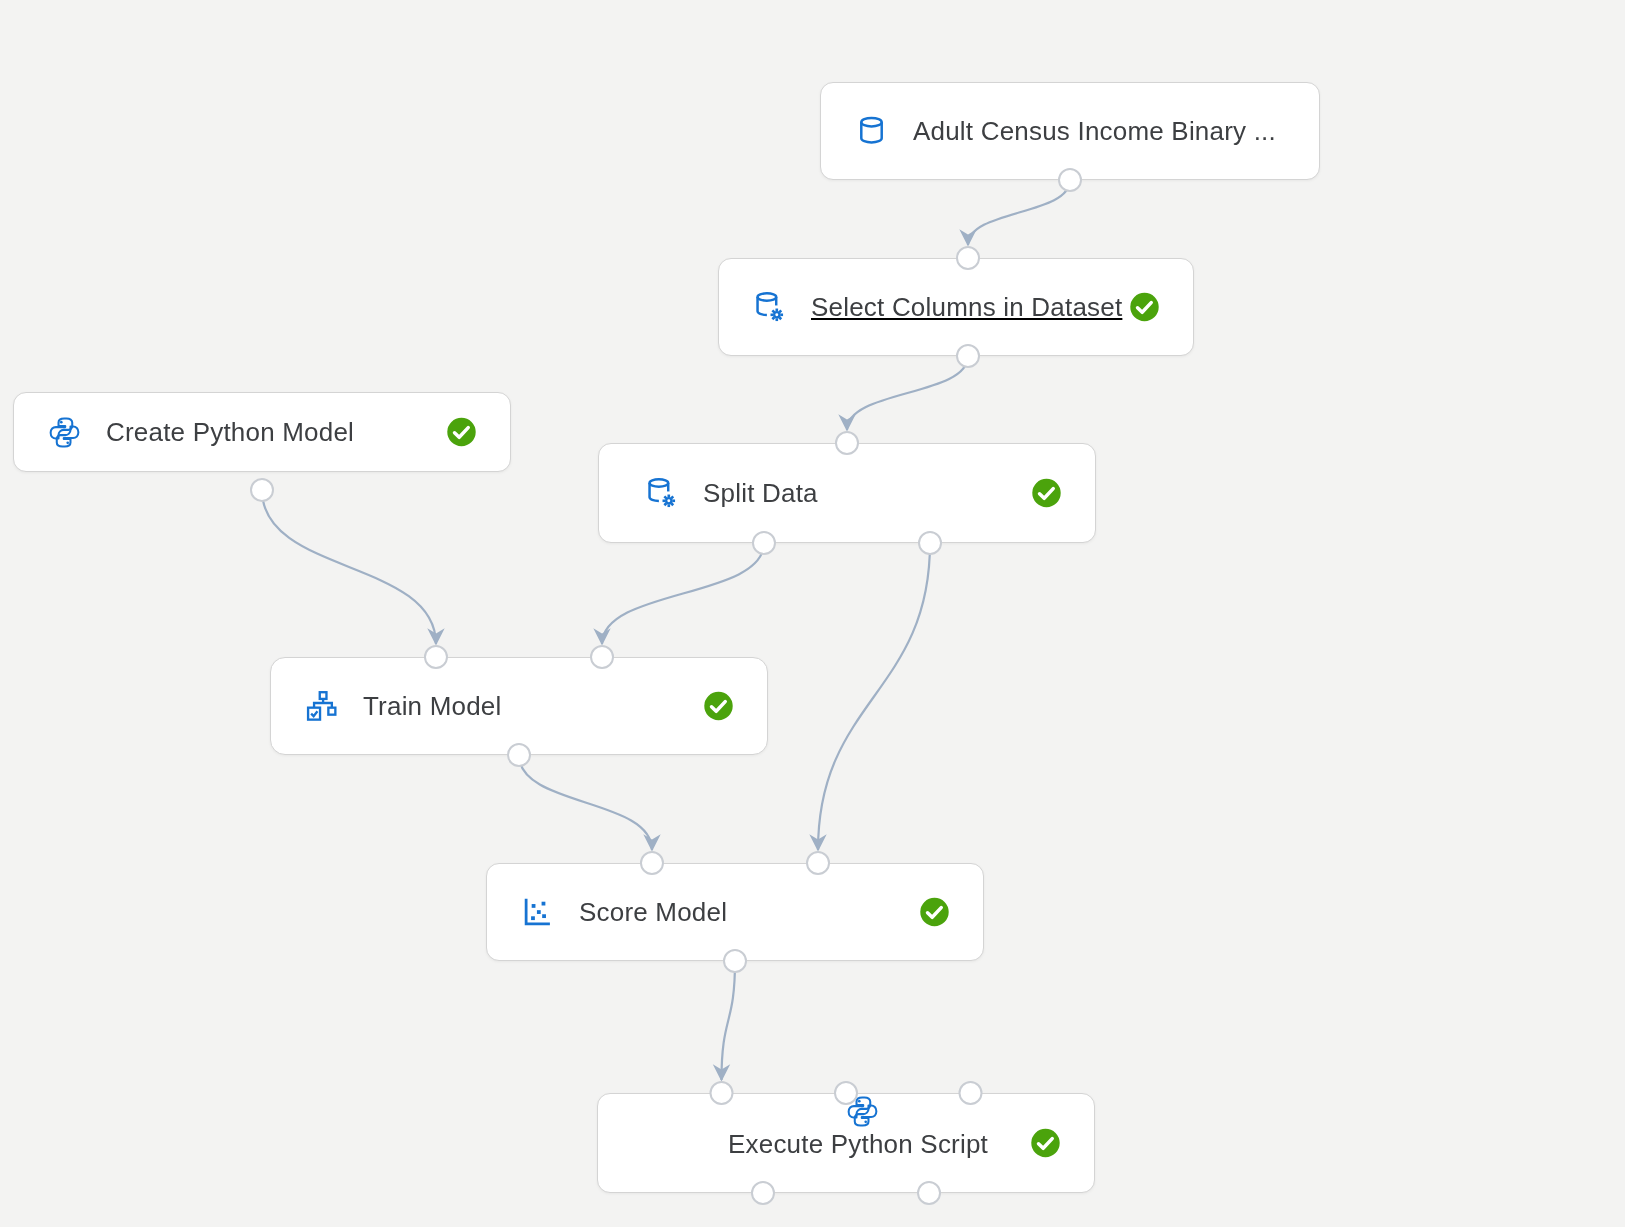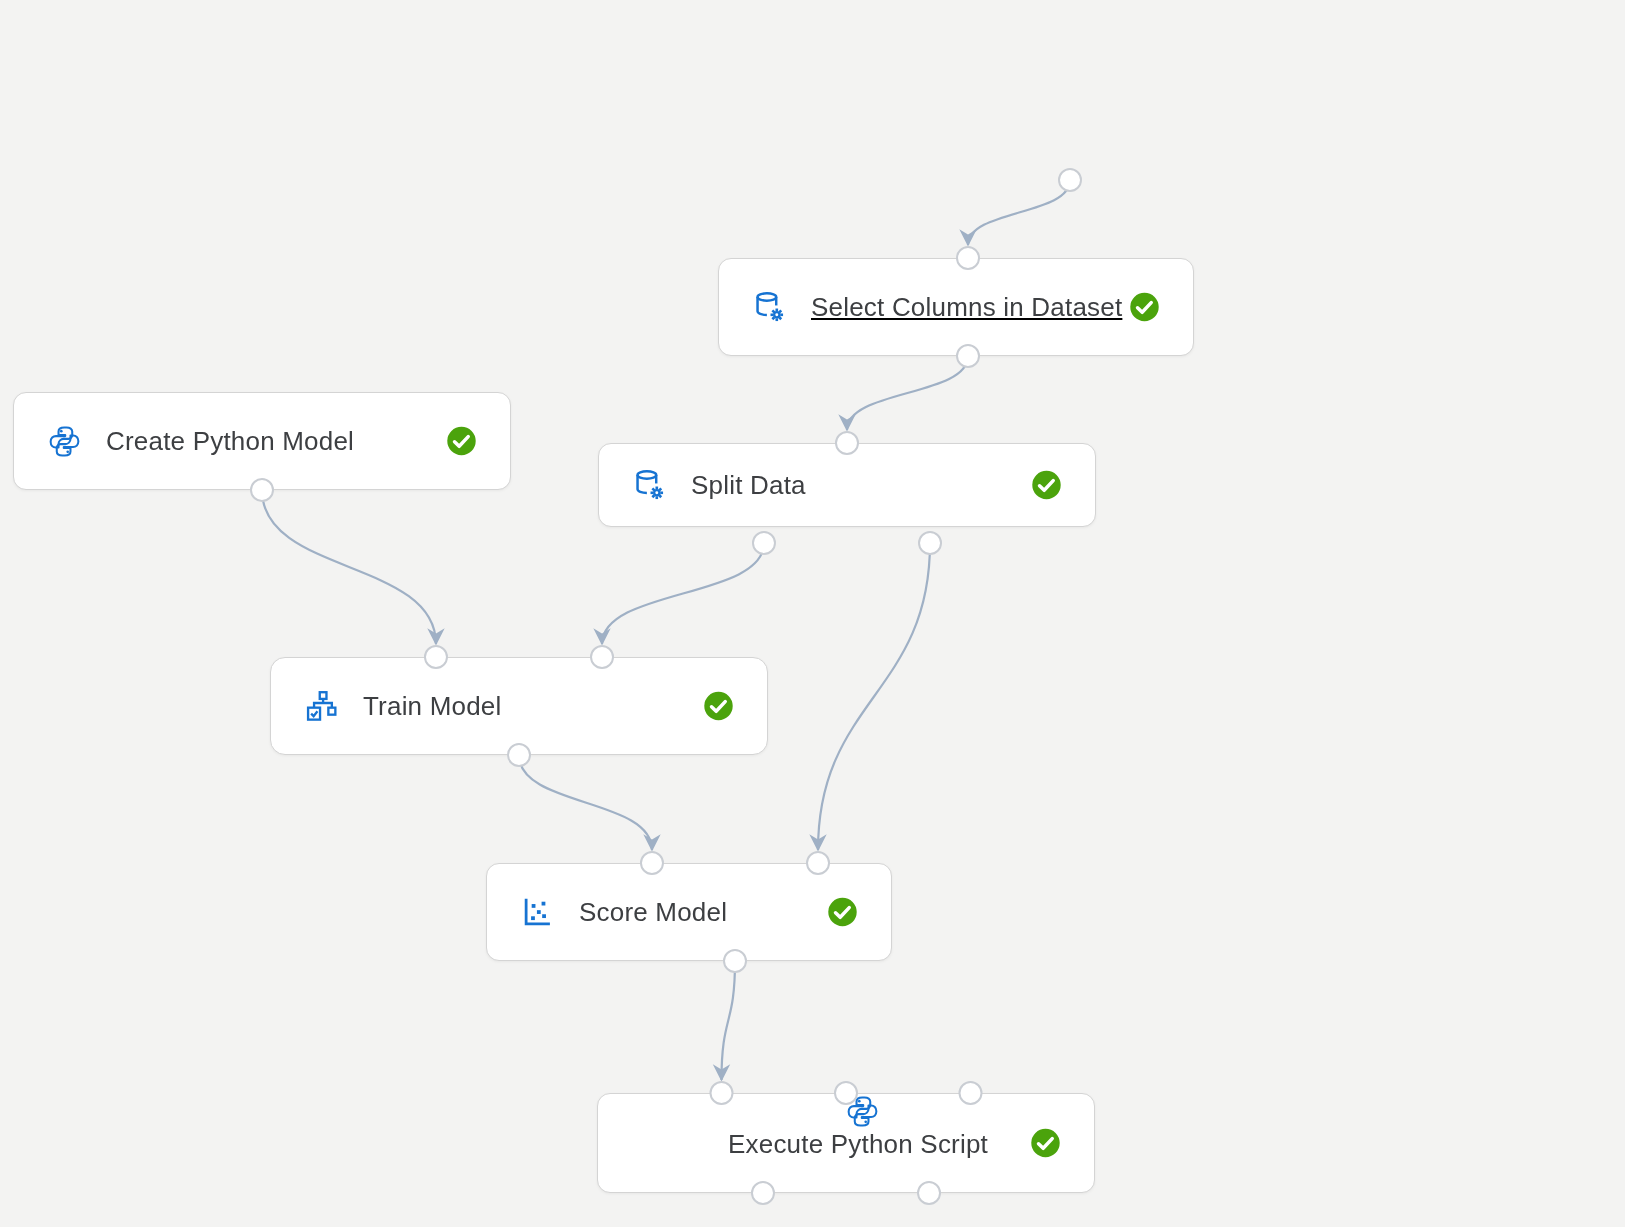--- a/index.html
+++ b/index.html
@@ -59,20 +59,29 @@
         <circle cx="651.9834" cy="863" r="11" fill="#ffffff" stroke="#c9cdd3" stroke-width="2"></circle>
         <circle cx="818.0165999999999" cy="863" r="11" fill="#ffffff" stroke="#c9cdd3" stroke-width="2"></circle>
         <circle cx="735" cy="961" r="11" fill="#ffffff" stroke="#c9cdd3" stroke-width="2"></circle>
         <circle cx="721.5" cy="1093" r="11" fill="#ffffff" stroke="#c9cdd3" stroke-width="2"></circle>
         <circle cx="846" cy="1093" r="11" fill="#ffffff" stroke="#c9cdd3" stroke-width="2"></circle>
         <circle cx="970.5" cy="1093" r="11" fill="#ffffff" stroke="#c9cdd3" stroke-width="2"></circle>
         <circle cx="762.9834" cy="1193" r="11" fill="#ffffff" stroke="#c9cdd3" stroke-width="2"></circle>
         <circle cx="929.0165999999999" cy="1193" r="11" fill="#ffffff" stroke="#c9cdd3" stroke-width="2"></circle>
       </g>
   </svg>
+<div class="node" style="left: 820px; top: 82px; width: 500px; height: 98px;">
+    <span class="icon" style="color: rgb(22, 115, 210);">
+        <svg viewBox="0 0 24 24" fill="none" stroke="currentColor" stroke-width="1.7">
+          <ellipse cx="12" cy="5.6" rx="7" ry="2.9"></ellipse>
+          <path d="M5 5.6 V16.6 a7 2.9 0 0 0 14 0 V5.6"></path>
+        </svg>
+      </span>
+    <span class="label">Adult Census Income Binary ...</span>
+  </div>
     <div class="node" style="left: 718px; top: 258px; width: 476px; height: 98px; text-decoration: underline;">
     <span class="icon" style="color: rgb(22, 115, 210);">
         <svg viewBox="0 0 24 24" fill="none" stroke="currentColor" stroke-width="1.7">
           <ellipse cx="10.2" cy="4.8" rx="6.4" ry="2.5"></ellipse>
           <path d="M3.8 4.8 V14.6 a6.4 2.5 0 0 0 6.4 2.5"></path>
           <path d="M16.6 4.8 V10.6"></path>
           <circle cx="17" cy="17" r="2.6" fill="currentColor" stroke="none"></circle>
           <g stroke="currentColor" stroke-width="1.8">
             <path d="M19.4 17 H21.3"></path>
             <path d="M18.7 18.7 L20.04 20.04"></path>
@@ -87,38 +96,38 @@
         </svg>
       </span>
     <span class="label">Select Columns in Dataset</span>
   <span class="badge" style="color: rgb(75, 163, 12);">
         <svg viewBox="0 0 24 24">
           <circle cx="12" cy="12" r="11" fill="currentColor"></circle>
           <path d="M6.6 12.6 L10.2 16.1 L17.2 8.6" fill="none" stroke="#fff" stroke-width="2.7" stroke-linecap="round" stroke-linejoin="round"></path>
         </svg>
       </span>
     </div>
-    <div class="node" style="left: 13px; top: 392px; width: 498px; height: 98px;">
+    <div class="node" style="left: 13px; top: 392px; width: 498px; height: 80px;">
     <span class="icon" style="color: rgb(22, 115, 210);">
         <svg viewBox="0 0 24 24" fill="none" stroke="currentColor" stroke-width="1.4" stroke-linejoin="round">
           <path d="M11.8 2.4 c-2.4 0 -3.9 1 -3.9 2.8 v2.3 h4.6 v0.8 h-6.4 c-2 0 -3.6 1.4 -3.6 3.9 c0 2.5 1.6 3.9 3.6 3.9 h1.8 v-2.4 c0 -1.9 1.6 -3.5 3.5 -3.5 h3.3 c1.4 0 2.6 -1.2 2.6 -2.6 v-2.4 c0 -1.8 -1.5 -2.8 -3.9 -2.8 z"></path>
           <path d="M12.2 21.6 c2.4 0 3.9 -1 3.9 -2.8 v-2.3 h-4.6 v-0.8 h6.4 c2 0 3.6 -1.4 3.6 -3.9 c0 -2.5 -1.6 -3.9 -3.6 -3.9 h-1.8 v2.4 c0 1.9 -1.6 3.5 -3.5 3.5 h-3.3 c-1.4 0 -2.6 1.2 -2.6 2.6 v2.4 c0 1.8 1.5 2.8 3.9 2.8 z"></path>
           <circle cx="9.8" cy="4.9" r="0.9" fill="currentColor" stroke="none"></circle>
           <circle cx="14.2" cy="19.1" r="0.9" fill="currentColor" stroke="none"></circle>
         </svg>
       </span>
     <span class="label">Create Python Model</span>
   <span class="badge" style="color: rgb(75, 163, 12);">
         <svg viewBox="0 0 24 24">
           <circle cx="12" cy="12" r="11" fill="currentColor"></circle>
           <path d="M6.6 12.6 L10.2 16.1 L17.2 8.6" fill="none" stroke="#fff" stroke-width="2.7" stroke-linecap="round" stroke-linejoin="round"></path>
         </svg>
       </span>
     </div>
-    <div class="node" style="left: 598px; top: 443px; width: 498px; height: 84px;">
+    <div class="node" style="left: 598px; top: 443px; width: 498px; height: 100px; padding-left: 12px;">
     <span class="icon" style="color: rgb(22, 115, 210);">
         <svg viewBox="0 0 24 24" fill="none" stroke="currentColor" stroke-width="1.7">
           <ellipse cx="10.2" cy="4.8" rx="6.4" ry="2.5"></ellipse>
           <path d="M3.8 4.8 V14.6 a6.4 2.5 0 0 0 6.4 2.5"></path>
           <path d="M16.6 4.8 V10.6"></path>
           <circle cx="17" cy="17" r="2.6" fill="currentColor" stroke="none"></circle>
           <g stroke="currentColor" stroke-width="1.8">
             <path d="M19.4 17 H21.3"></path>
             <path d="M18.7 18.7 L20.04 20.04"></path>
             <path d="M17 19.4 V21.3"></path>
@@ -150,21 +159,21 @@
         </svg>
       </span>
     <span class="label">Train Model</span>
   <span class="badge" style="color: rgb(75, 163, 12);">
         <svg viewBox="0 0 24 24">
           <circle cx="12" cy="12" r="11" fill="currentColor"></circle>
           <path d="M6.6 12.6 L10.2 16.1 L17.2 8.6" fill="none" stroke="#fff" stroke-width="2.7" stroke-linecap="round" stroke-linejoin="round"></path>
         </svg>
       </span>
     </div>
-    <div class="node" style="left: 486px; top: 863px; width: 406px; height: 98px;">
+    <div class="node" style="left: 486px; top: 863px; width: 498px; height: 98px;">
     <span class="icon" style="color: rgb(22, 115, 210);">
         <svg viewBox="0 0 24 24" fill="none" stroke="currentColor">
           <path d="M4.2 2.5 V19.8 H20.5" stroke-width="1.9"></path>
           <g fill="currentColor" stroke="none">
             <rect x="8" y="6.2" width="2.6" height="2.6"></rect>
             <rect x="14.8" y="4.6" width="2.6" height="2.6"></rect>
             <rect x="11.6" y="10.4" width="2.6" height="2.6"></rect>
             <rect x="7.6" y="14.6" width="2.6" height="2.6"></rect>
             <rect x="15.2" y="13.2" width="2.6" height="2.6"></rect>
           </g>

